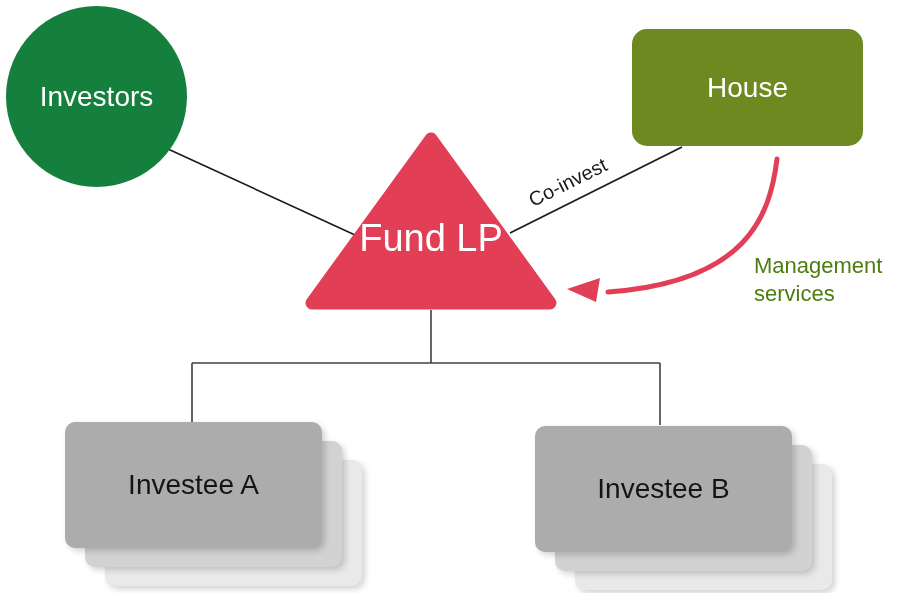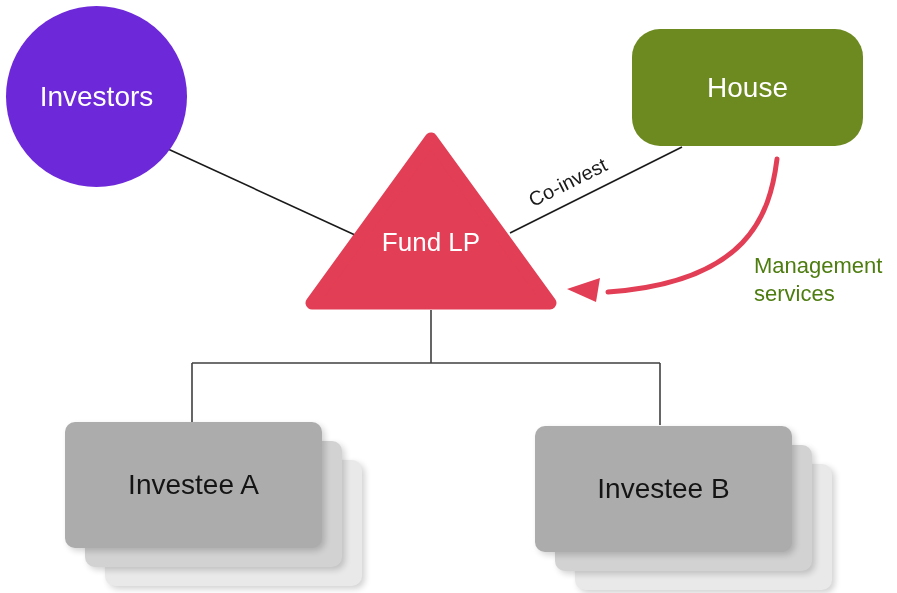--- a/index.html
+++ b/index.html
@@ -24,46 +24,46 @@
     position: absolute;
     text-align: center;
     pointer-events: none;
   }
   
   .investors-circle {
     position: absolute;
     left: 6px; top: 6px;
     width: 181px; height: 181px;
     border-radius: 50%;
-    background: #6d28d9;
+    background: #15803d;
     display: flex;
     align-items: center;
     justify-content: center;
     color: #ffffff;
     font-size: 28px;
   }
   
   .house-box {
     position: absolute;
     left: 632px; top: 29px;
     width: 231px; height: 117px;
-    border-radius: 28px;
+    border-radius: 15px;
     background: #6D8A21;
     display: flex;
     align-items: center;
     justify-content: center;
     color: #ffffff;
     font-size: 28px;
   }
   
   .fund-label {
-    left: 331px; top: 227px;
+    left: 331px; top: 217px;
     width: 200px;
     color: #ffffff;
-    font-size: 26px;
+    font-size: 38px;
   }
   
   .co-invest-label {
     left: 501px; top: 171px;
     width: 134px;
     color: #1a1a1a;
     font-size: 20px;
     transform: rotate(-26.5deg);
   }
   

